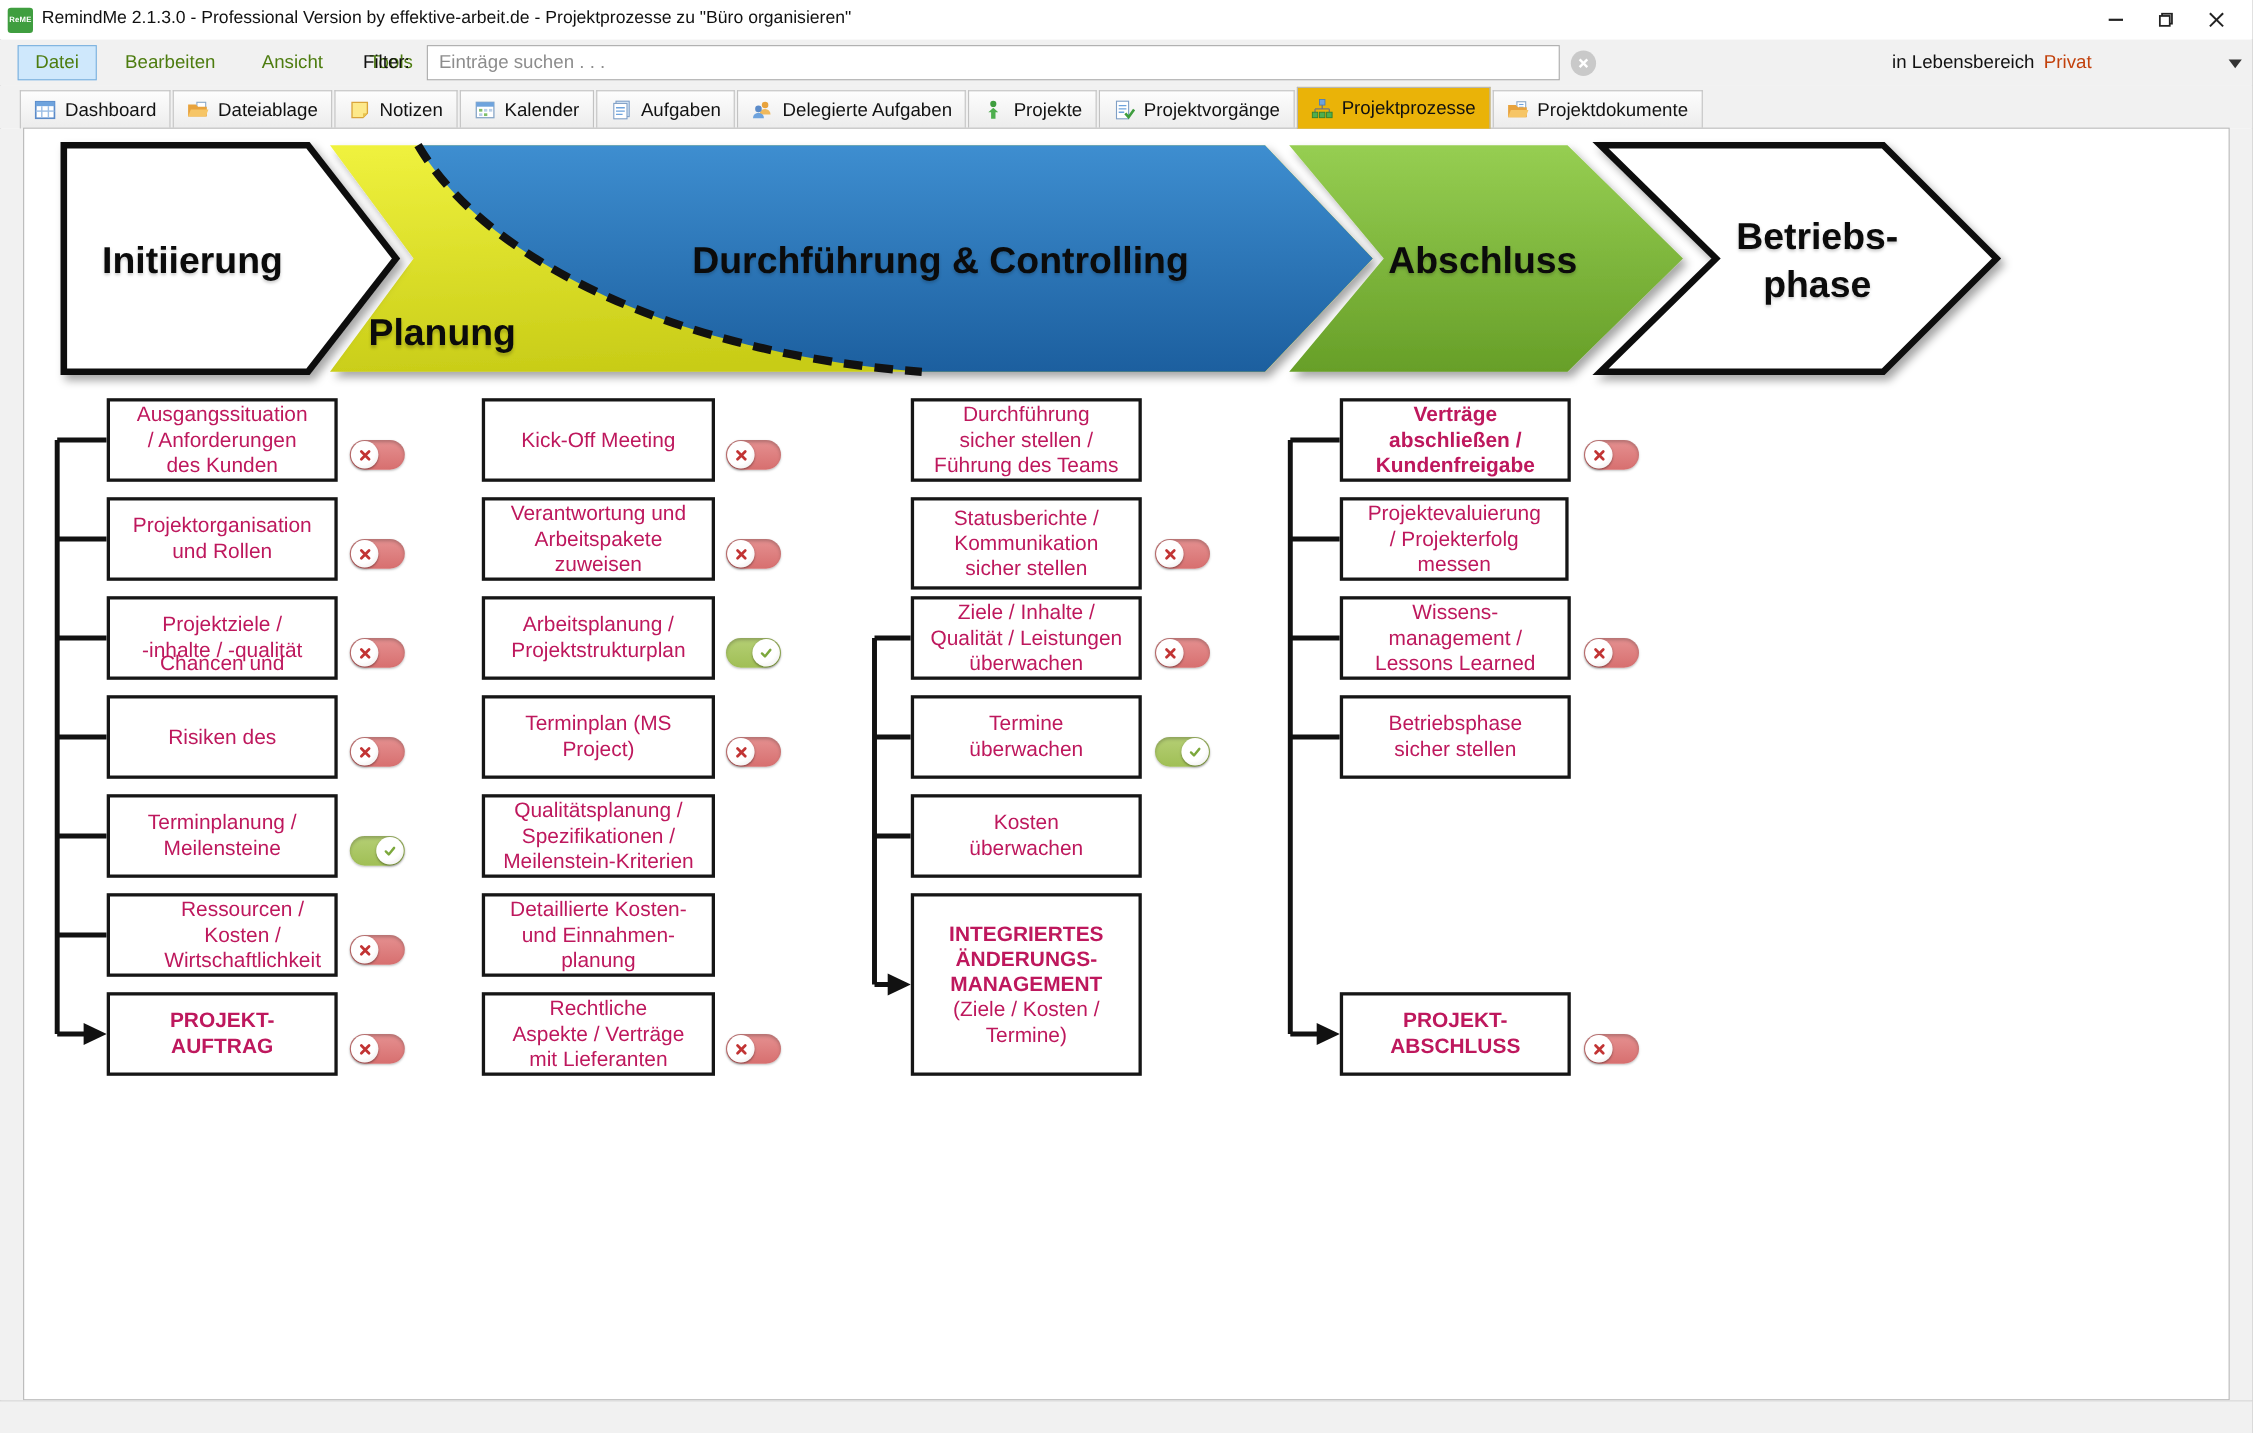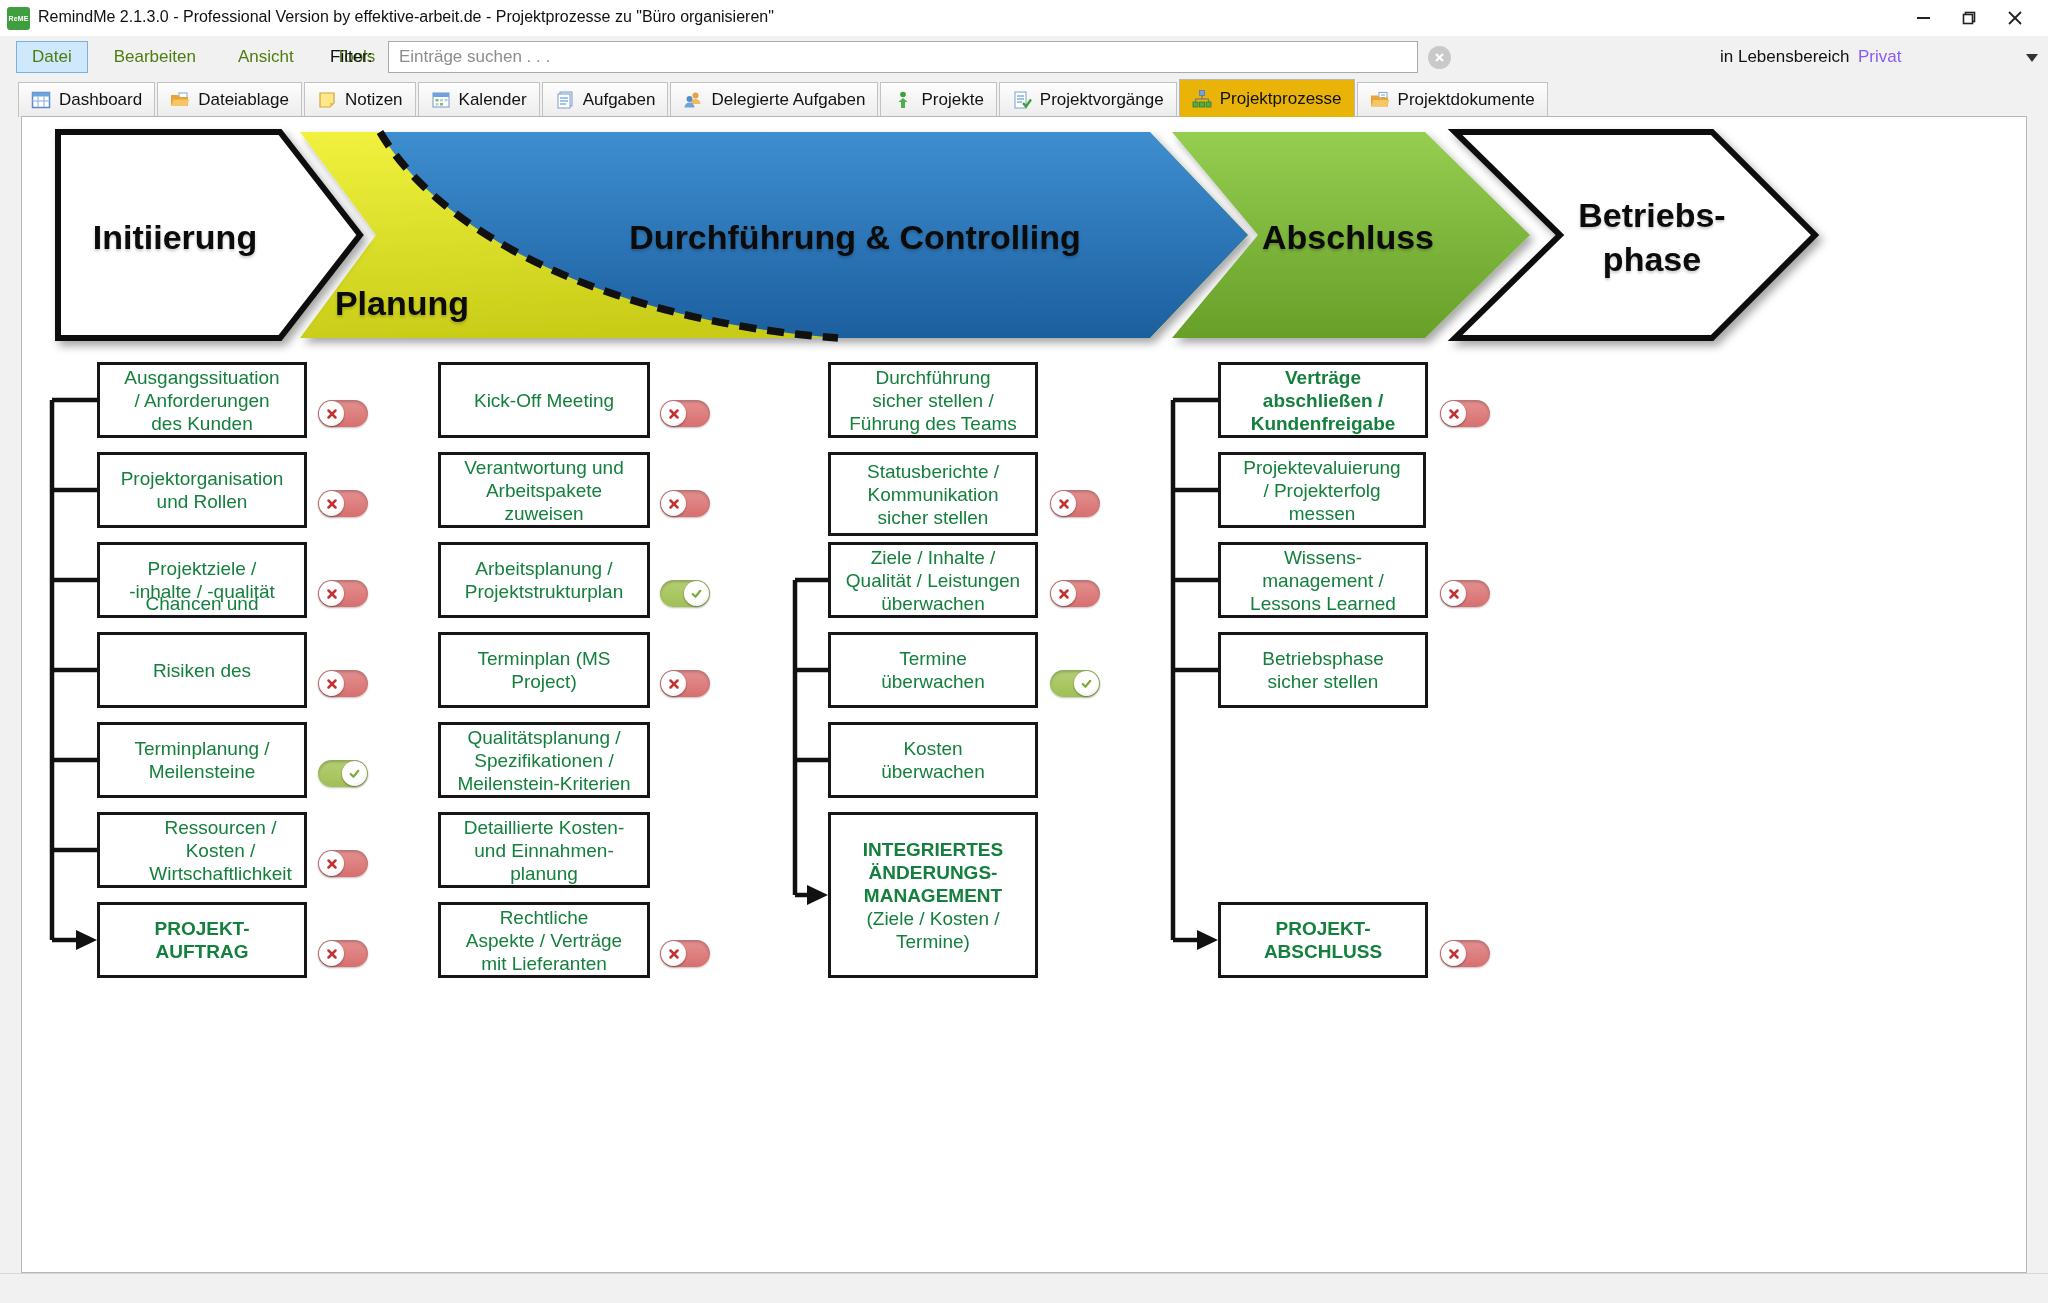--- a/index.html
+++ b/index.html
@@ -24,21 +24,21 @@
   .menu-items{position:absolute;left:16px;top:0;height:42px;display:flex;align-items:center;gap:10px;}
   .menu-item{padding:5px 15px;font-size:17px;color:#4d7c0f;border:1px solid transparent;}
   .menu-item.active{background:#cfe8fc;border:1px solid #7ab0dd;}
   .filter-label{position:absolute;left:330px;top:11px;font-size:17px;color:#111;}
   .search-input{position:absolute;left:388px;top:5px;width:1030px;height:32px;border:1px solid #a9a9a9;
                 background:#fff;font-size:17px;padding:0 10px;font-family:inherit;color:#222;}
   .search-input::placeholder{color:#8d8d8d;}
   .clear-btn{position:absolute;left:1428px;top:10px;width:23px;height:23px;border-radius:50%;
              background:#c9c9c9;display:flex;align-items:center;justify-content:center;}
   .scope-label{position:absolute;left:1720px;top:11px;font-size:17px;color:#111;}
-  .scope-value{position:absolute;left:1858px;top:11px;font-size:17px;color:#8b5cf6;}
+  .scope-value{position:absolute;left:1858px;top:11px;font-size:17px;color:#c2410c;}
   .scope-caret{position:absolute;left:2026px;top:18px;width:0;height:0;
                border-left:6px solid transparent;border-right:6px solid transparent;border-top:8px solid #333;}
 
   
   .tabbar{position:absolute;left:0;top:78px;width:2048px;height:39px;background:#f1f1f1;
           display:flex;align-items:flex-end;padding-left:18px;}
   .tab{height:35px;display:flex;align-items:center;gap:8px;padding:0 12px;font-size:17px;color:#111;
        border:1px solid #c2c2c2;border-bottom:none;background:linear-gradient(#fdfdfd,#ececec);
        margin-right:2px;position:relative;}
   .tab.active{background:#eab308;height:38px;z-index:5;border-color:#b7b7b7;}
@@ -48,21 +48,21 @@
   
   .panel{position:absolute;left:21px;top:116px;width:2006px;height:1157px;background:#ffffff;
          border:1px solid #b7b7b7;}
   .content-bg{position:absolute;left:0;top:117px;width:2048px;height:1156px;background:#f1f1f1;z-index:0;}
   #diagram{position:absolute;left:0;top:0;width:2048px;height:1303px;z-index:2;pointer-events:none;}
   .phase-label{position:absolute;transform:translate(-50%,-50%);font-size:34px;font-weight:700;
                color:#0b0b0b;white-space:pre-line;text-align:center;line-height:44px;z-index:3;
                text-shadow:0 2px 3px rgba(0,0,0,0.22);}
   .pbox{position:absolute;border:3px solid #161616;background:#fff;display:flex;flex-direction:column;
         align-items:center;justify-content:center;text-align:center;font-size:19px;line-height:23px;
-        color:#15803d;z-index:3;}
+        color:#be185d;z-index:3;}
   .pbox.bold .main-line{font-weight:700;}
   .pbox .sub-line{font-weight:400;}
   .toggle{position:absolute;width:50px;height:27px;border-radius:14px;z-index:3;
           box-shadow:inset 0 2px 3px rgba(0,0,0,.22), 0 1px 2px rgba(0,0,0,.25);}
   .toggle.off{background:linear-gradient(#e59191,#d76f6f);}
   .toggle.on{background:linear-gradient(#b5cf75,#a0bf55);}
   .knob{position:absolute;top:1px;width:25px;height:25px;border-radius:50%;
         background:radial-gradient(circle at 40% 35%, #ffffff 55%, #e4e4e4);
         box-shadow:0 1px 2px rgba(0,0,0,.4);display:flex;align-items:center;justify-content:center;}
   .toggle.off .knob{left:1px;}

